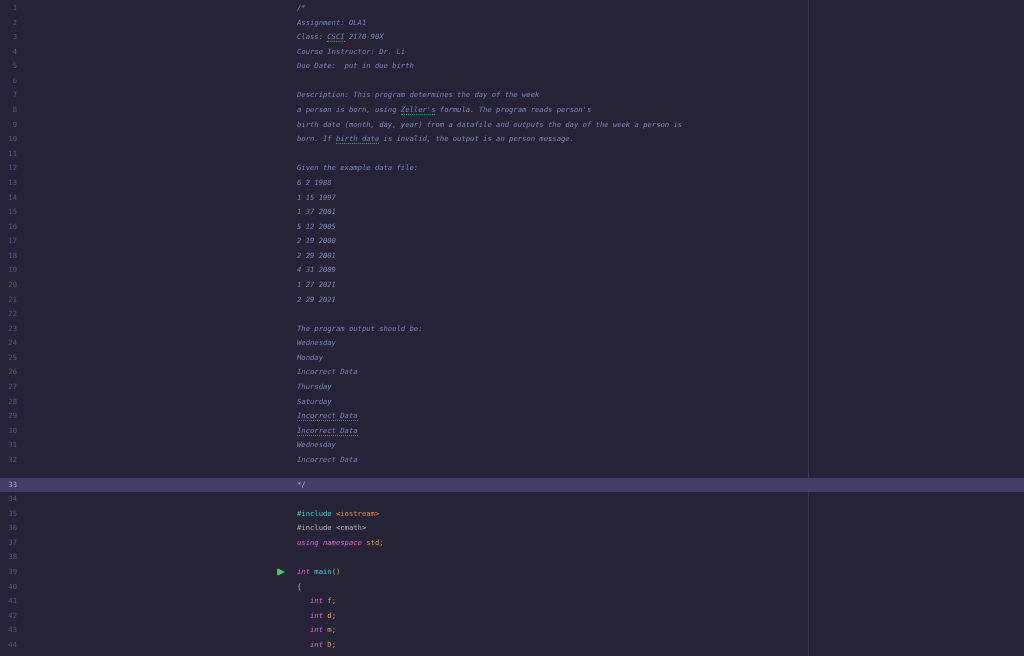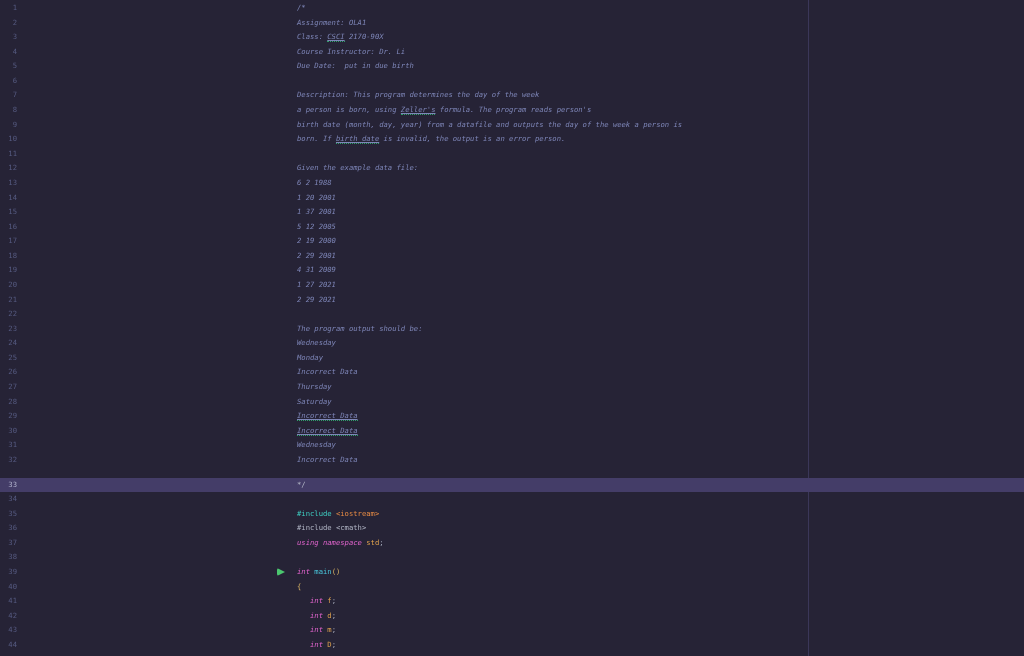--- a/index.html
+++ b/index.html
@@ -27,21 +27,20 @@
   .num{
     position:absolute;left:0;top:0;width:17px;text-align:right;
     color:#565b82;font-style:normal;
   }
   .row.hl .num{color:#b4b6cf;}
   .code{position:absolute;left:297px;top:0;}
   
   .cm{color:#7e86b8;font-style:italic;}
   .cmu{
     color:#7e86b8;font-style:italic;
-    text-decoration:underline;
     border-bottom:1px dotted #2ea06a;
   }
   .kw{color:#e264ce;font-style:italic;}
   .pp{color:#3ed1c4;}
   .hd{color:#e68a44;}
   .id{color:#e2a44e;text-align:right;}
   .fn{color:#49c8dd;margin-top:13px;}
   .br{color:#dab565;}
   .pu{color:#aab0c0;}
   .pl{color:#b3b7c7;}
@@ -62,25 +61,25 @@
   <div id="rows">
       <div class="row"><span class="num">1</span><span class="code"><span class="cm">/*</span></span></div>
       <div class="row"><span class="num">2</span><span class="code"><span class="cm">Assignment: OLA1</span></span></div>
       <div class="row"><span class="num">3</span><span class="code"><span class="cm">Class: </span><span class="cmu">CSCI</span><span class="cm"> 2170-90X</span></span></div>
       <div class="row"><span class="num">4</span><span class="code"><span class="cm">Course Instructor: Dr. Li</span></span></div>
       <div class="row"><span class="num">5</span><span class="code"><span class="cm">Due Date:  put in due birth</span></span></div>
       <div class="row"><span class="num">6</span><span class="code"></span></div>
       <div class="row"><span class="num">7</span><span class="code"><span class="cm">Description: This program determines the day of the week</span></span></div>
       <div class="row"><span class="num">8</span><span class="code"><span class="cm">a person is born, using </span><span class="cmu">Zeller's</span><span class="cm"> formula. The program reads person's</span></span></div>
       <div class="row"><span class="num">9</span><span class="code"><span class="cm">birth date (month, day, year) from a datafile and outputs the day of the week a person is</span></span></div>
-      <div class="row"><span class="num">10</span><span class="code"><span class="cm">born. If </span><span class="cmu">birth date</span><span class="cm"> is invalid, the output is an error person.</span></span></div>
+      <div class="row"><span class="num">10</span><span class="code"><span class="cm">born. If </span><span class="cmu">birth date</span><span class="cm"> is invalid, the output is an person message.</span></span></div>
       <div class="row"><span class="num">11</span><span class="code"></span></div>
       <div class="row"><span class="num">12</span><span class="code"><span class="cm">Given the example data file:</span></span></div>
       <div class="row"><span class="num">13</span><span class="code"><span class="cm">6 2 1988</span></span></div>
-      <div class="row"><span class="num">14</span><span class="code"><span class="cm">1 20 2001</span></span></div>
+      <div class="row"><span class="num">14</span><span class="code"><span class="cm">1 15 1997</span></span></div>
       <div class="row"><span class="num">15</span><span class="code"><span class="cm">1 37 2001</span></span></div>
       <div class="row"><span class="num">16</span><span class="code"><span class="cm">5 12 2005</span></span></div>
       <div class="row"><span class="num">17</span><span class="code"><span class="cm">2 19 2000</span></span></div>
       <div class="row"><span class="num">18</span><span class="code"><span class="cm">2 29 2001</span></span></div>
       <div class="row"><span class="num">19</span><span class="code"><span class="cm">4 31 2009</span></span></div>
       <div class="row"><span class="num">20</span><span class="code"><span class="cm">1 27 2021</span></span></div>
       <div class="row"><span class="num">21</span><span class="code"><span class="cm">2 29 2021</span></span></div>
       <div class="row"><span class="num">22</span><span class="code"></span></div>
       <div class="row"><span class="num">23</span><span class="code"><span class="cm">The program output should be:</span></span></div>
       <div class="row"><span class="num">24</span><span class="code"><span class="cm">Wednesday</span></span></div>

